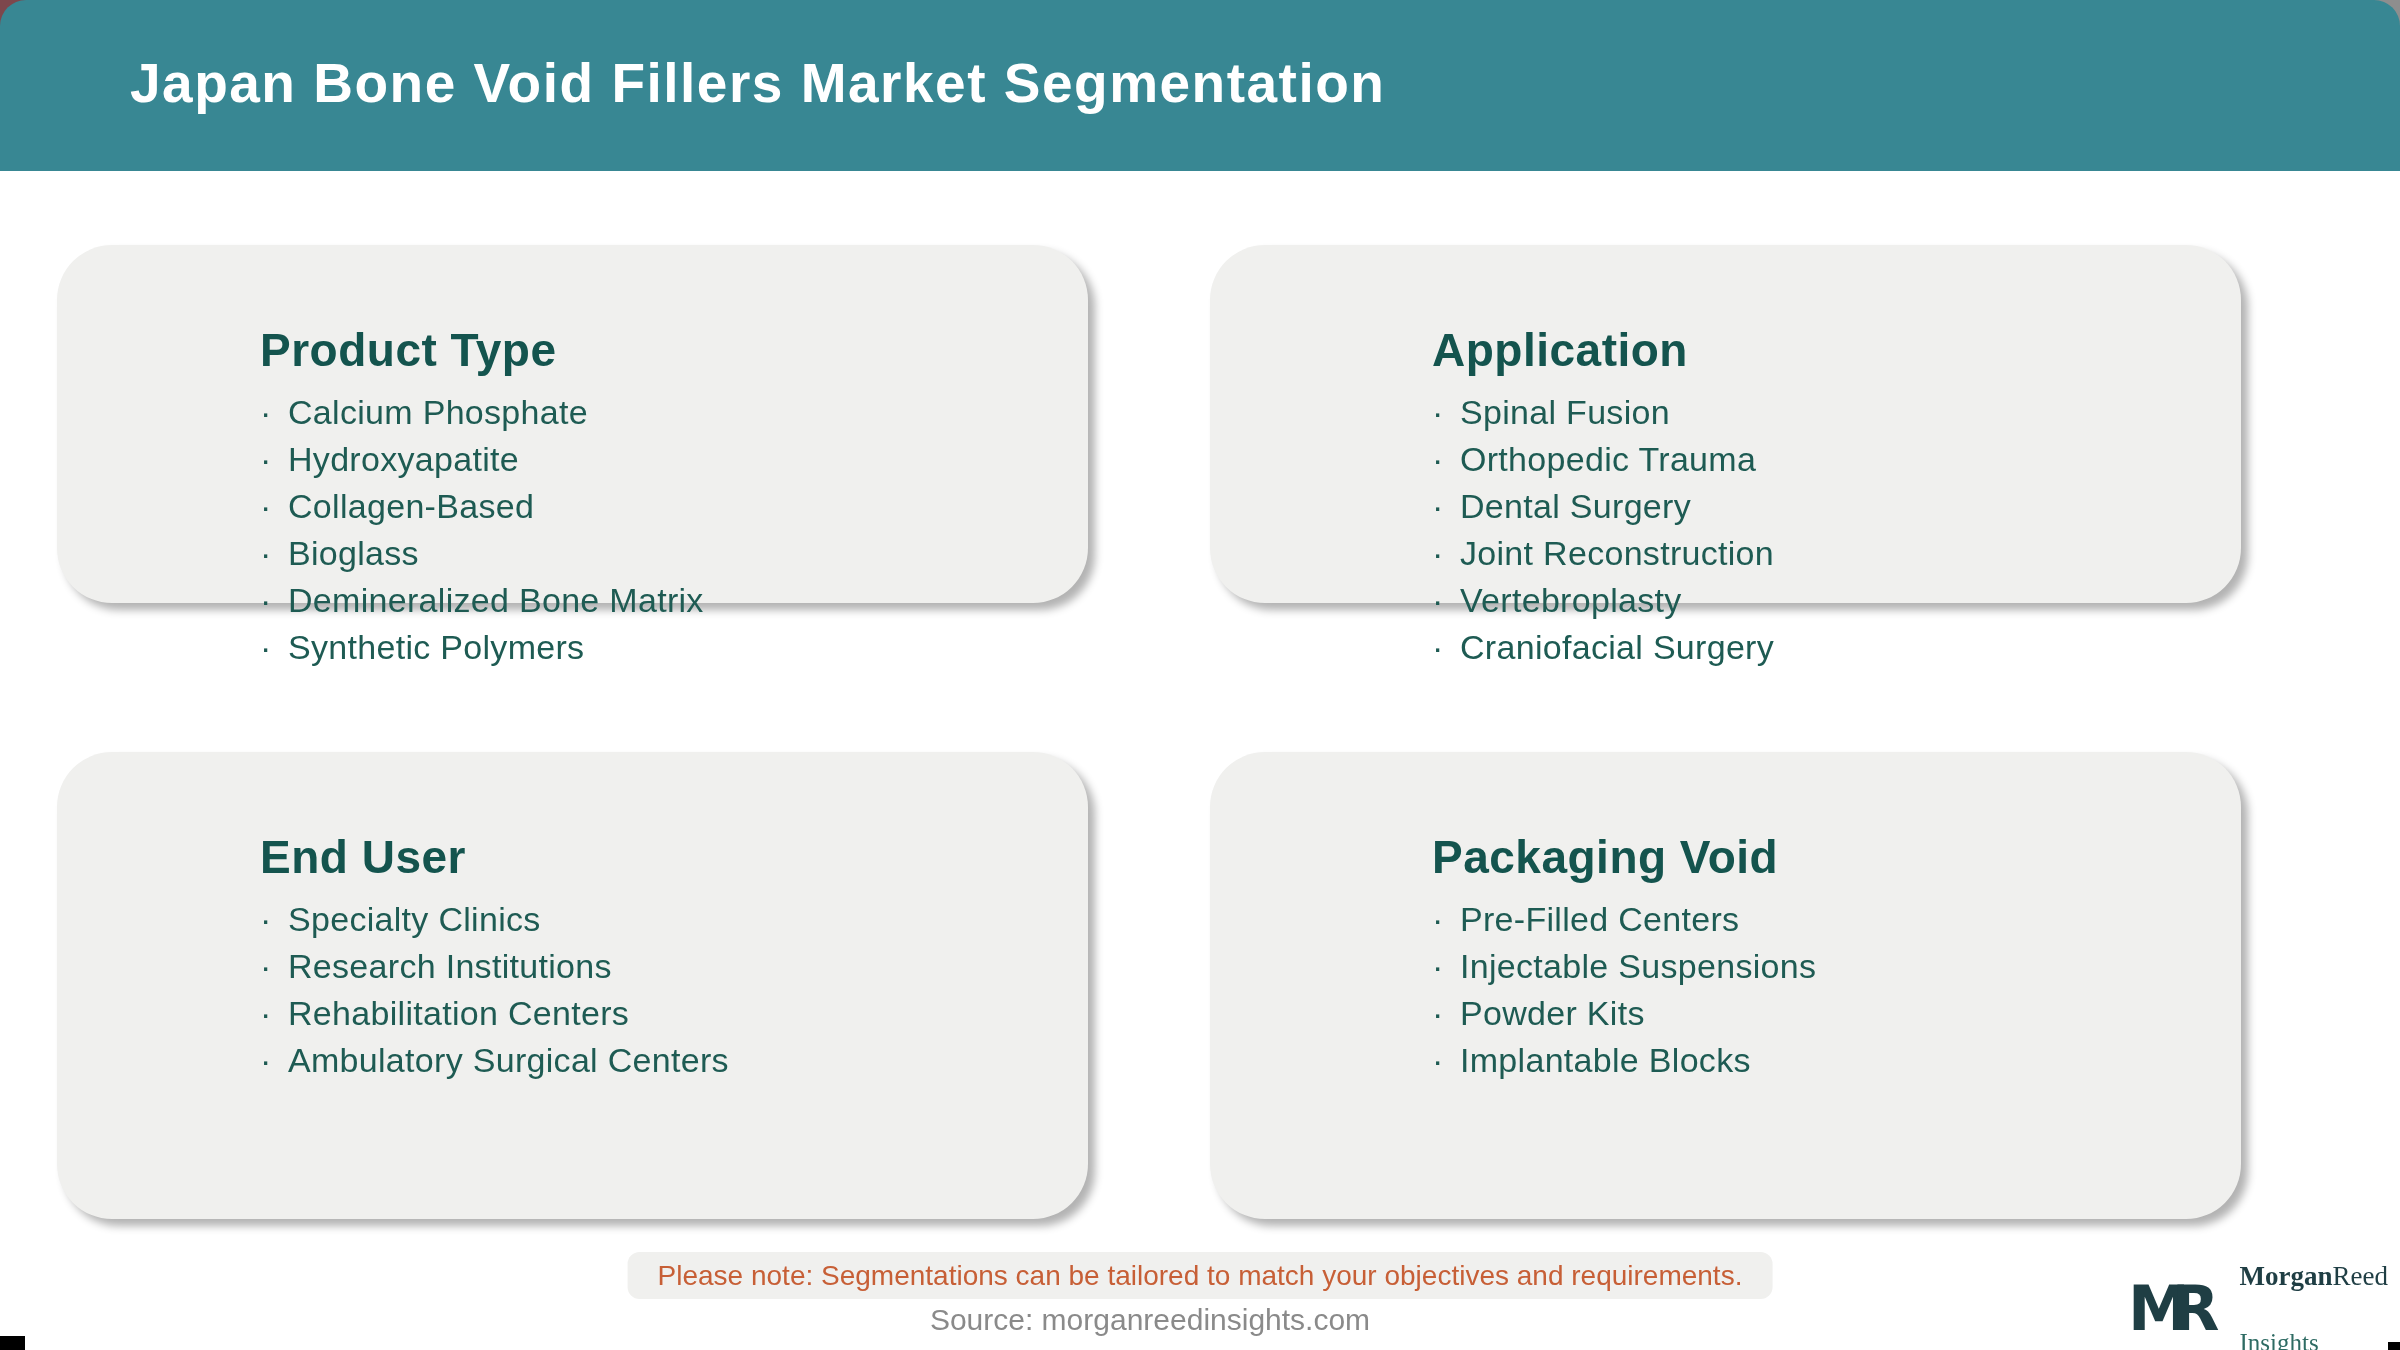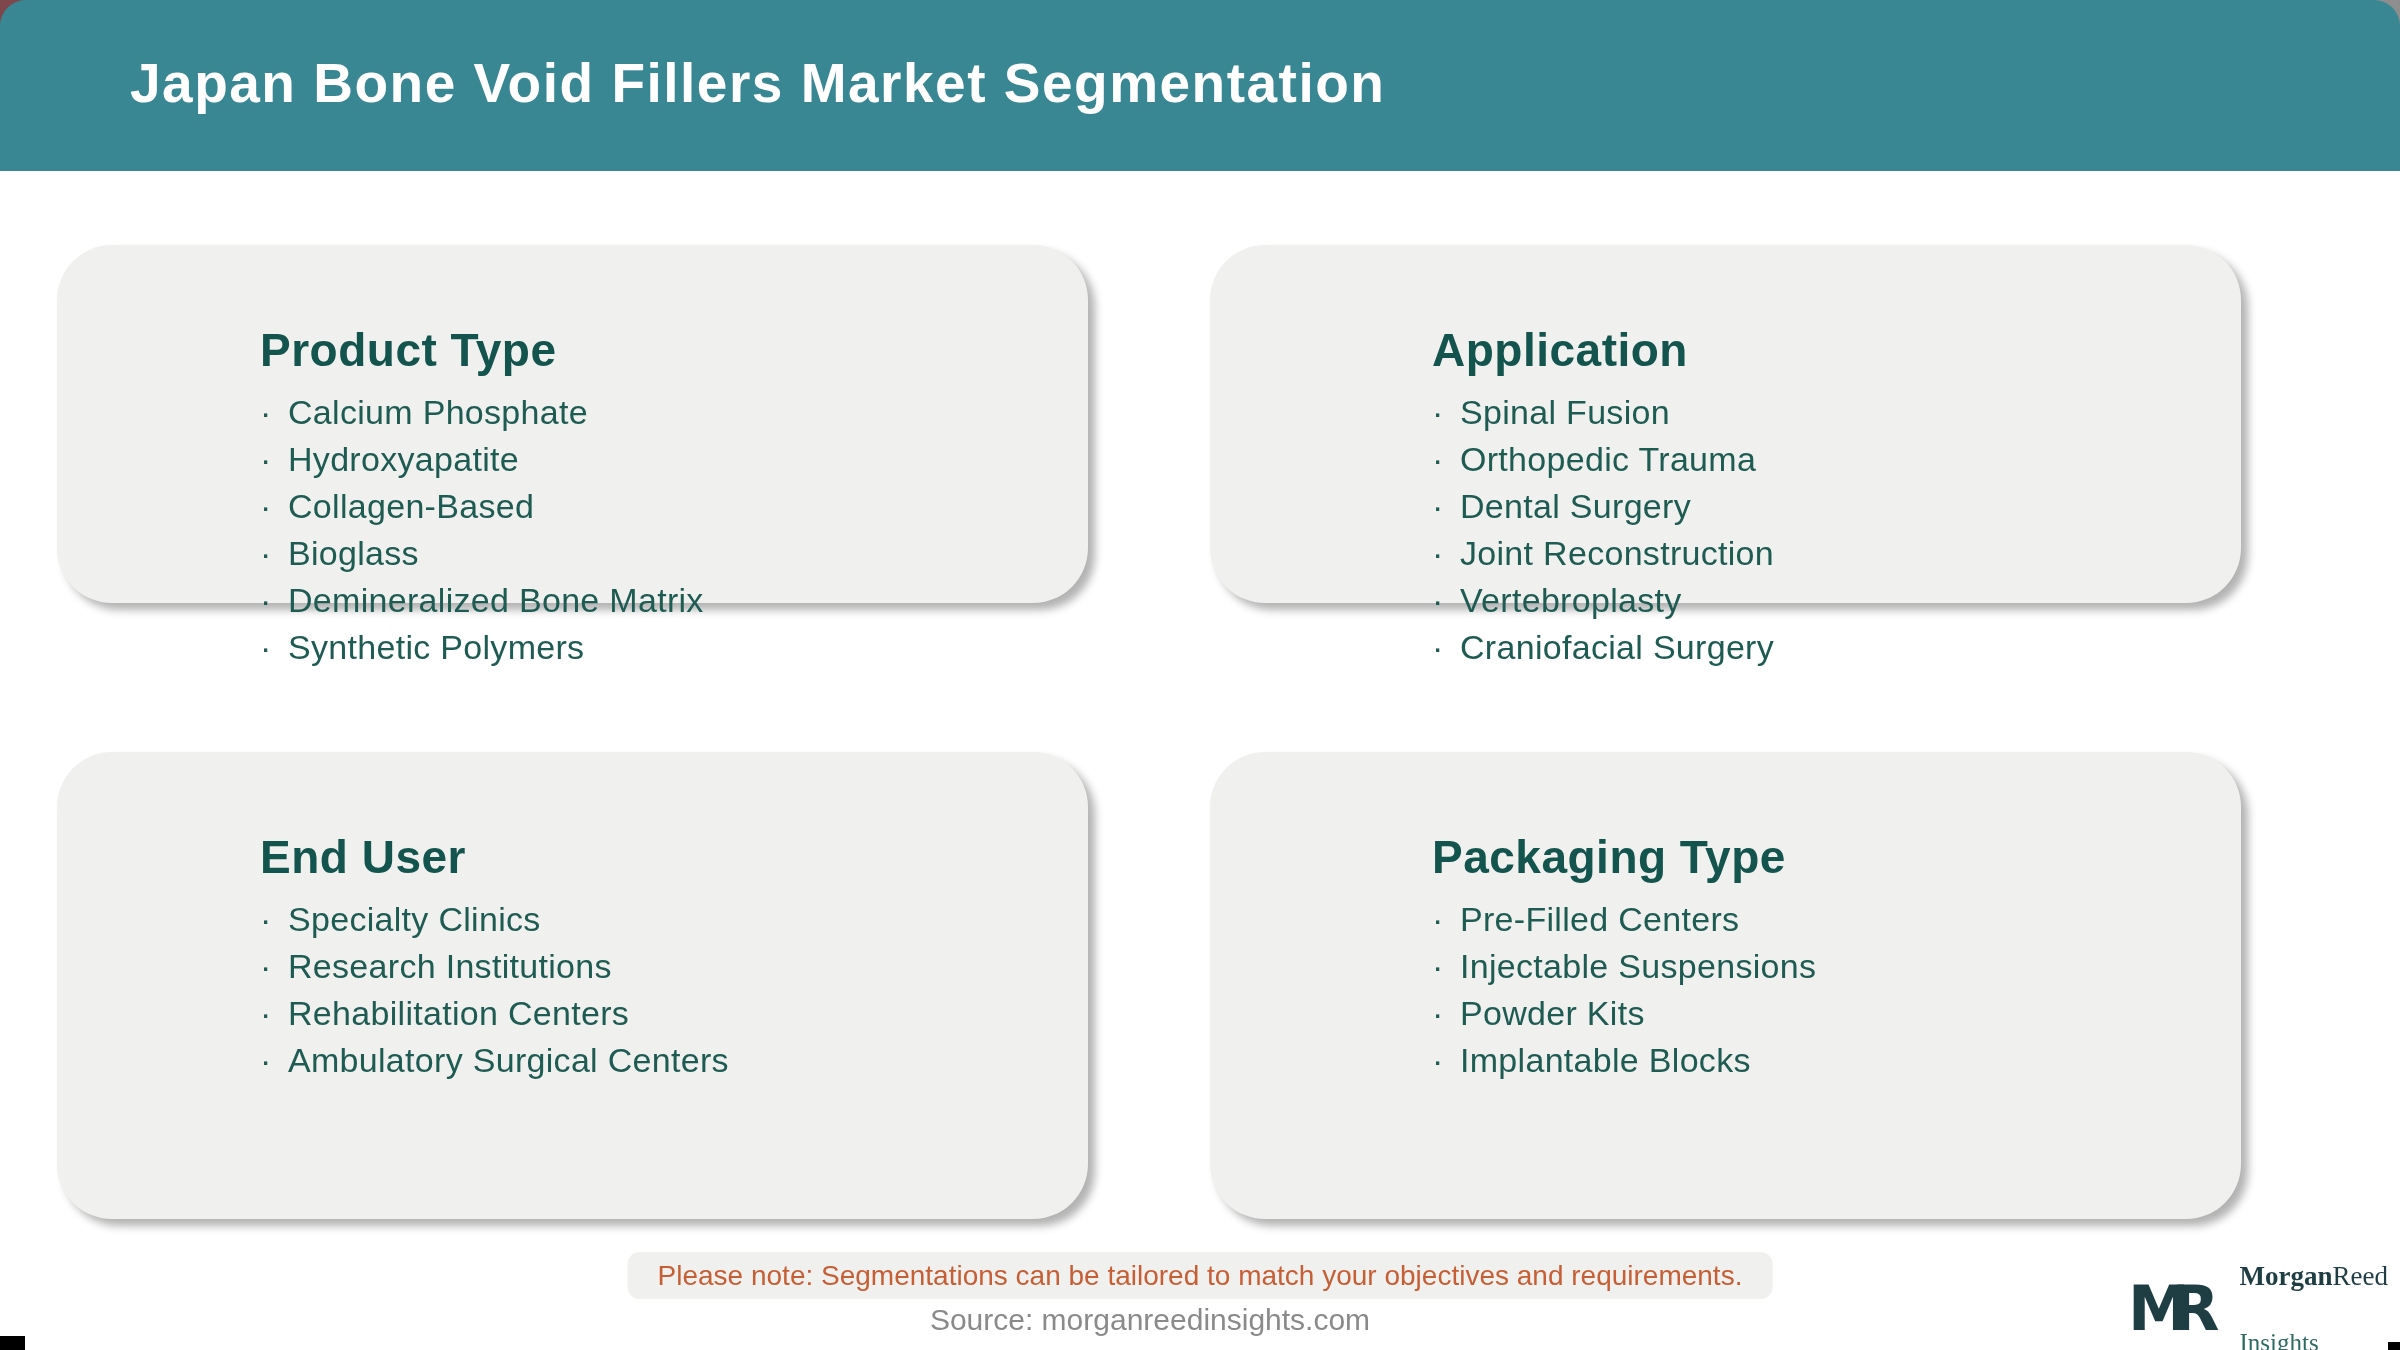--- a/index.html
+++ b/index.html
@@ -128,21 +128,21 @@
     <h2>End User</h2>
     <ul>
       <li><span class="b">·</span><span>Specialty Clinics</span></li>
       <li><span class="b">·</span><span>Research Institutions</span></li>
       <li><span class="b">·</span><span>Rehabilitation Centers</span></li>
       <li><span class="b">·</span><span>Ambulatory Surgical Centers</span></li>
     </ul>
   </section>
 
   <section class="card c4">
-    <h2>Packaging Type</h2>
+    <h2>Packaging Void</h2>
     <ul>
       <li><span class="b">·</span><span>Pre-Filled Centers</span></li>
       <li><span class="b">·</span><span>Injectable Suspensions</span></li>
       <li><span class="b">·</span><span>Powder Kits</span></li>
       <li><span class="b">·</span><span>Implantable Blocks</span></li>
     </ul>
   </section>
 
   <div class="note">
     <span>Please note: Segmentations can be tailored to match your objectives and requirements.</span>

